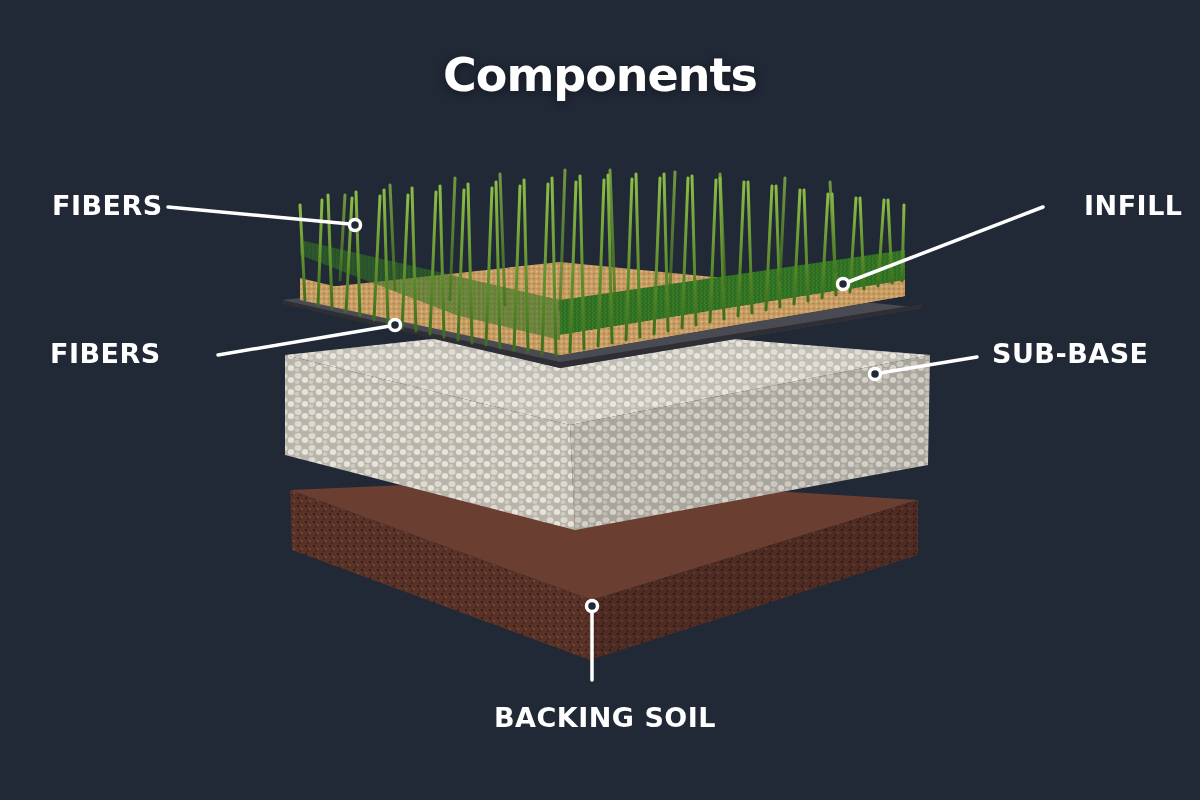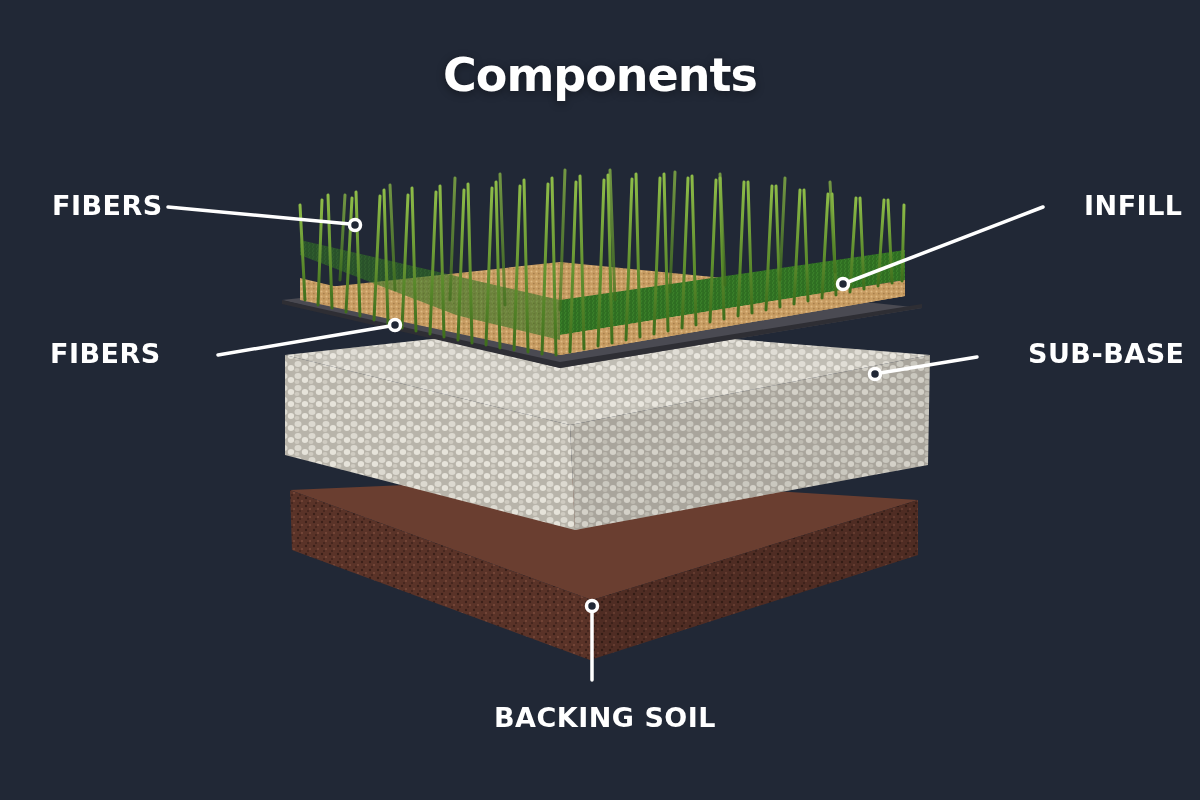--- a/index.html
+++ b/index.html
@@ -150,14 +150,14 @@
     <g>
       <line x1="592" y1="612" x2="592" y2="680"></line>
       <circle cx="592" cy="606" r="5.5" fill="#212836"></circle>
     </g>
   </g>
 </svg>
 
 <div class="label" style="left:52px; top:190px;">FIBERS</div>
 <div class="label" style="left:1060px; top:190px;margin-left:24px;">INFILL</div>
 <div class="label" style="left:50px; top:338px;">FIBERS</div>
-<div class="label" style="left:992px; top:338px;margin-left:36px;">SUB-BASE</div>
+<div class="label" style="left:992px; top:338px;">SUB-BASE</div>
 <div class="label" style="left:494px; top:702px;">BACKING SOIL</div>
 
 </body></html>

